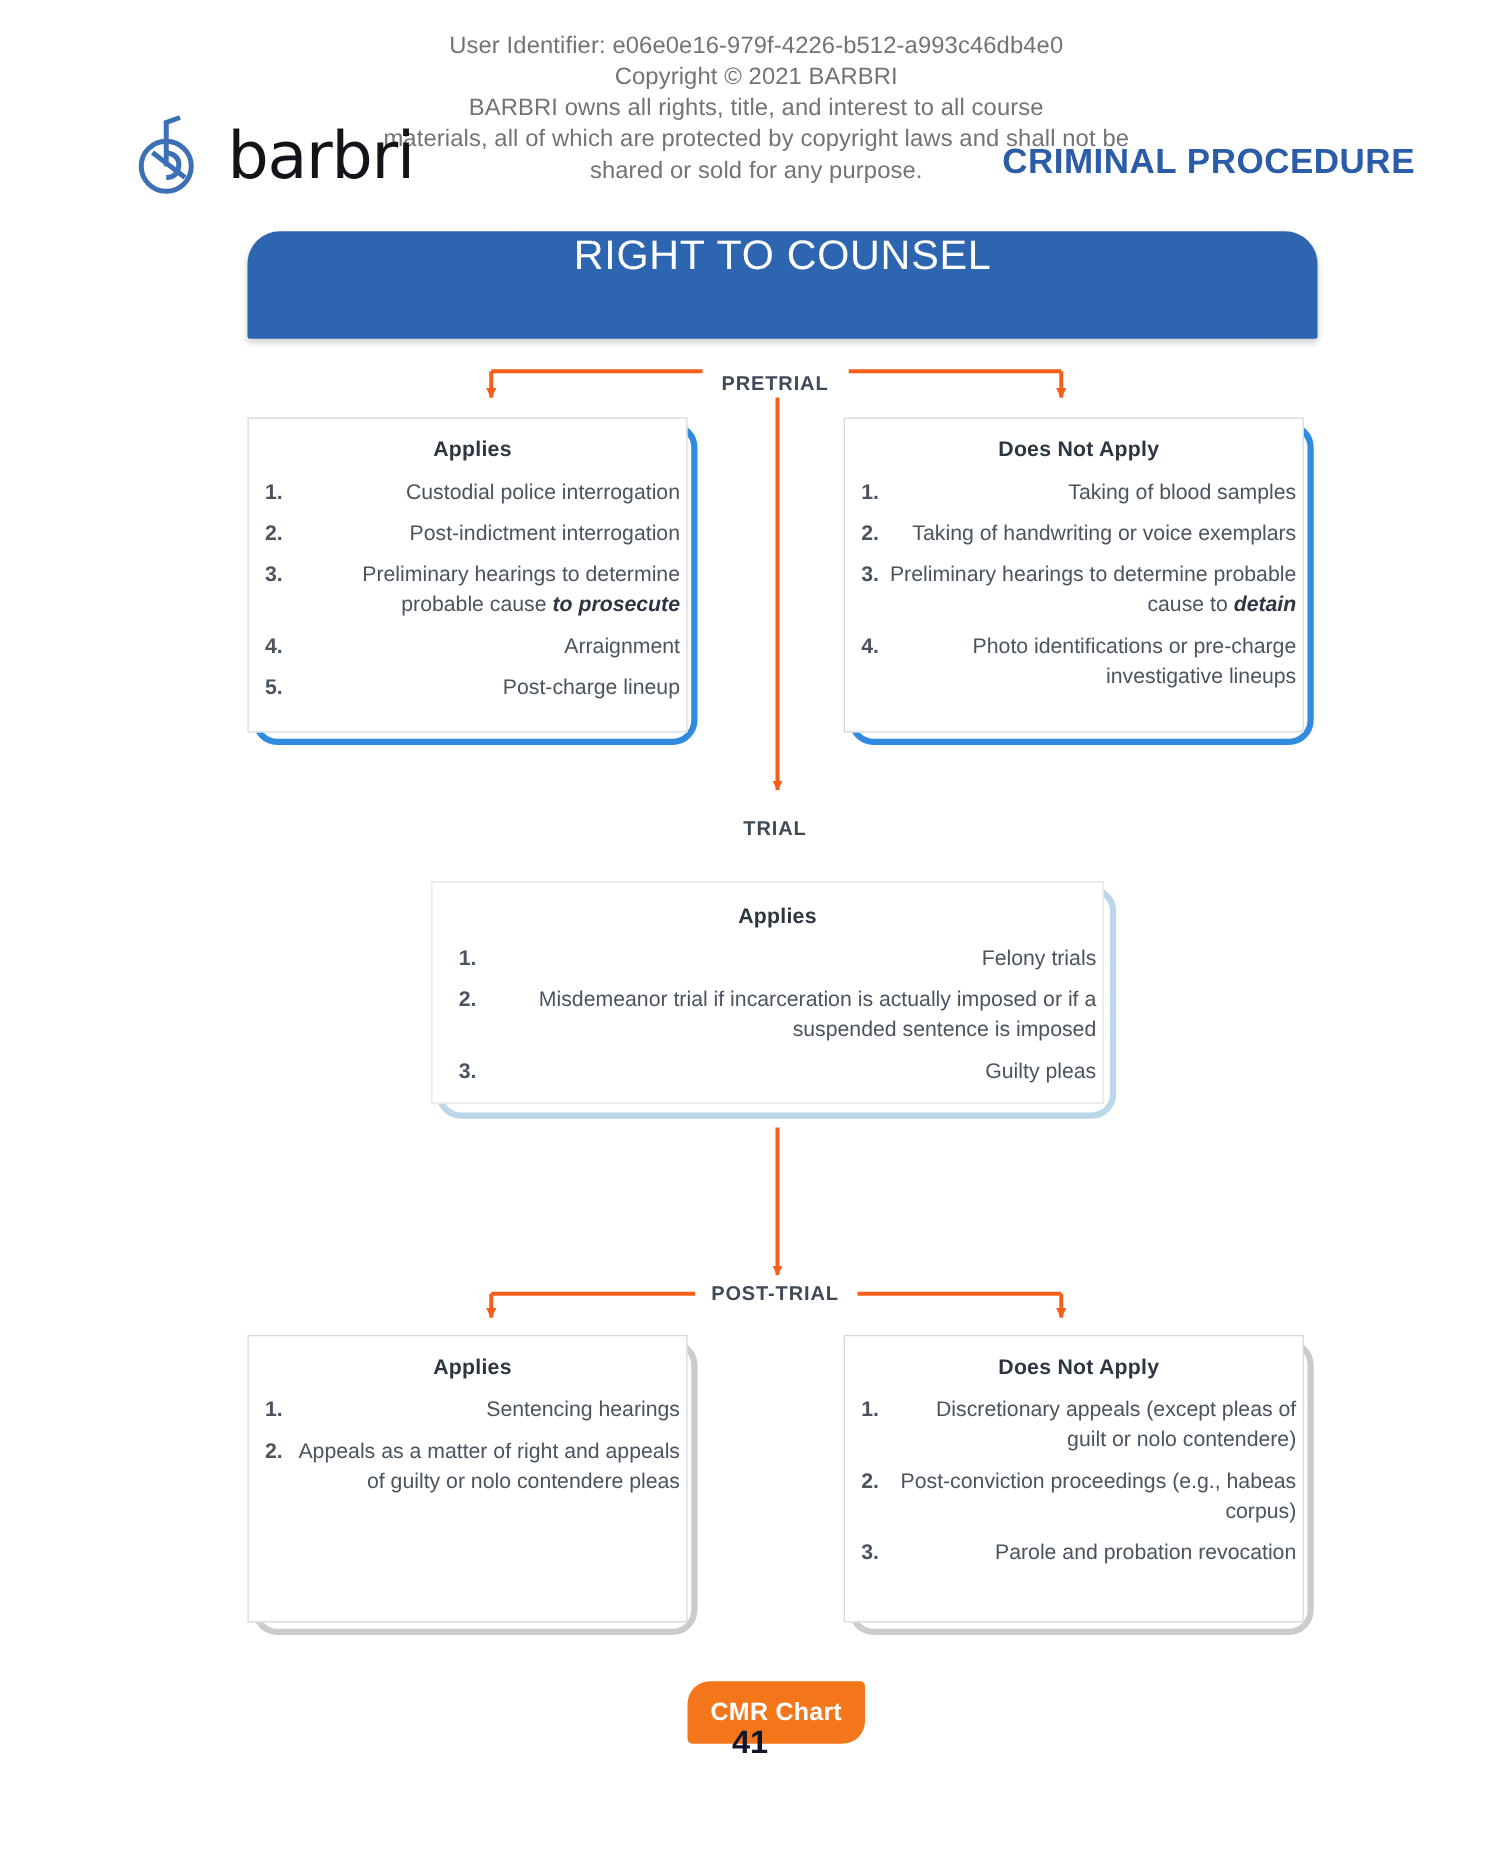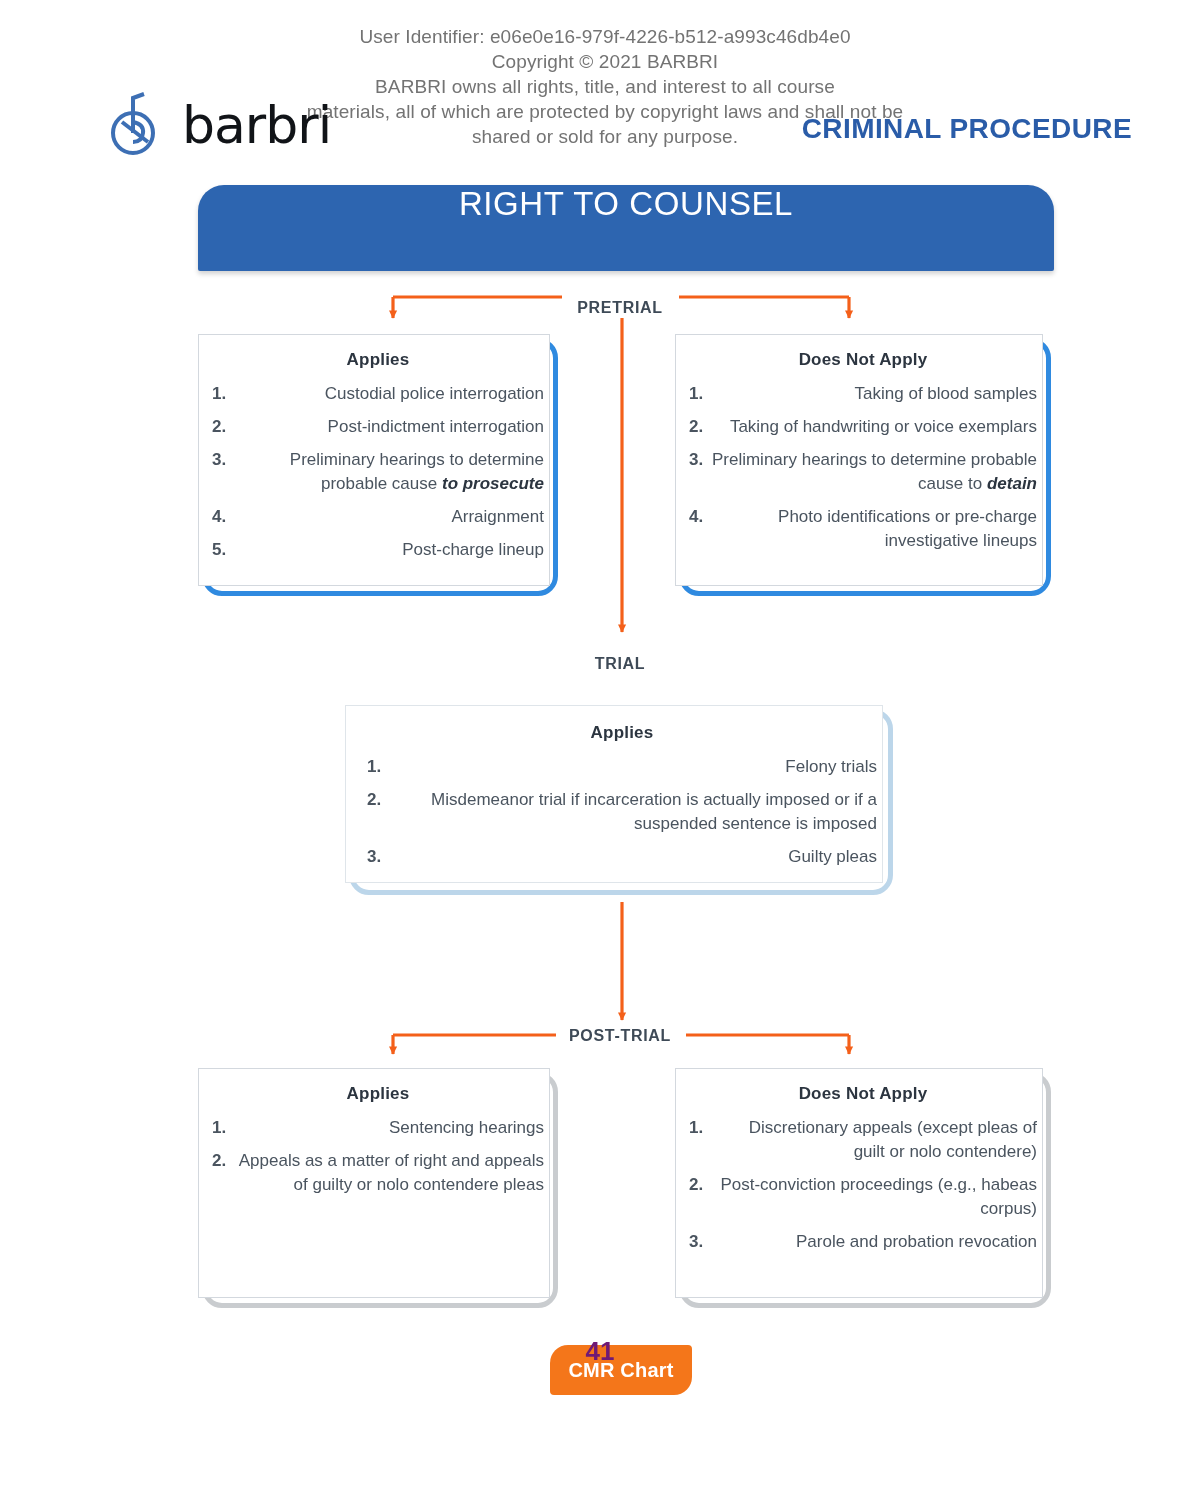--- a/index.html
+++ b/index.html
@@ -126,22 +126,22 @@
   .cmr-badge {
     position: absolute; left: 550px; top: 1345px;
     width: 142px; height: 50px; background: #f4761a;
     border-radius: 18px 4px 18px 4px;
     display: flex; align-items: center; justify-content: center;
   }
   .cmr-badge span {
     color: #ffffff; font-size: 20px; font-weight: 700; letter-spacing: .2px;
   }
   .page-number {
-    position: absolute; left: 0; top: 1336px; width: 1200px;
-    text-align: center; font-size: 26px; font-weight: 700; color: #701a75;
+    position: absolute; left: 0; top: 1378px; width: 1200px;
+    text-align: center; font-size: 26px; font-weight: 700; color: #0f172a;
   }
 </style>
 </head>
 <body>
 
 <div class="watermark">User Identifier: e06e0e16-979f-4226-b512-a993c46db4e0
 Copyright © 2021 BARBRI
 BARBRI owns all rights, title, and interest to all course
 materials, all of which are protected by copyright laws and shall not be
 shared or sold for any purpose.</div>

